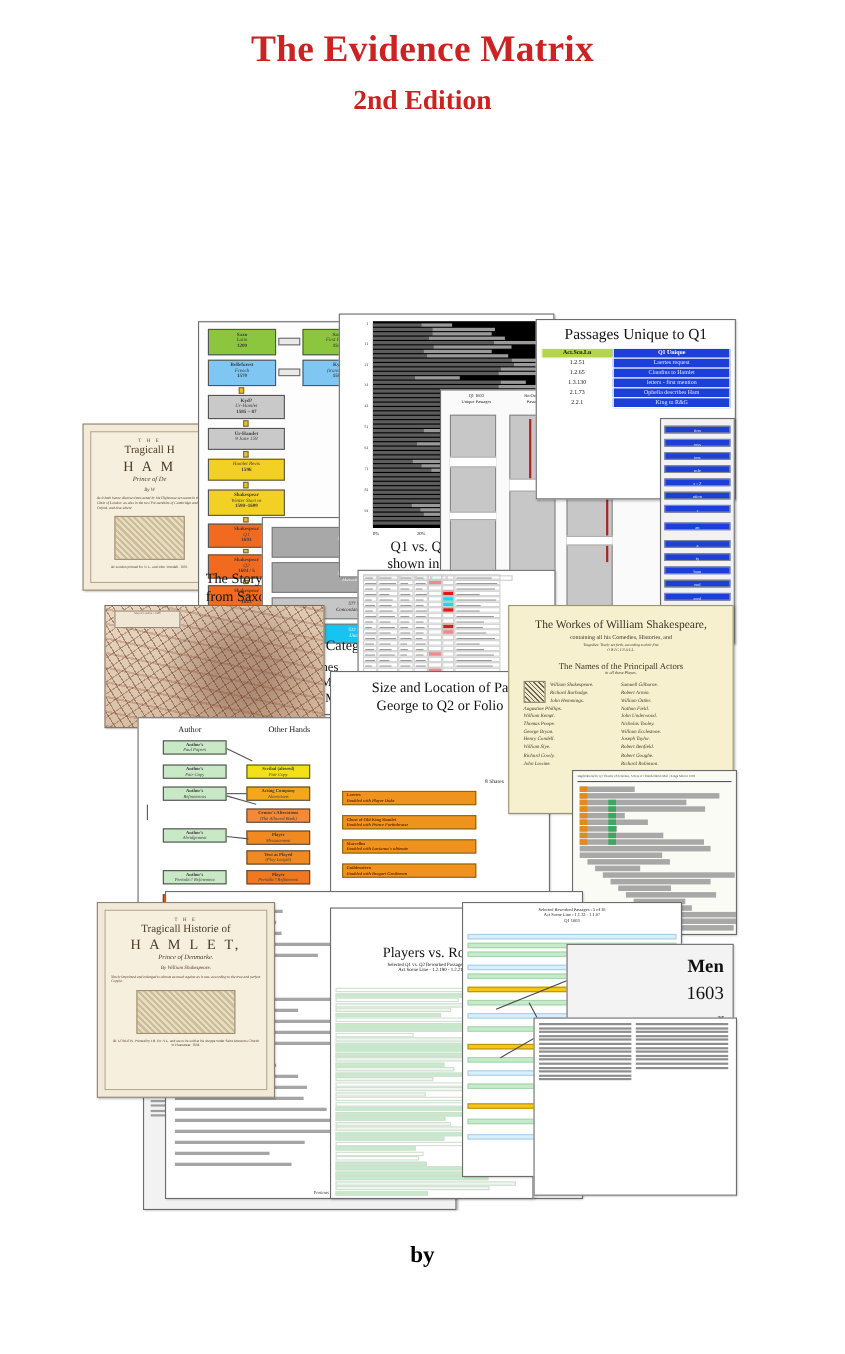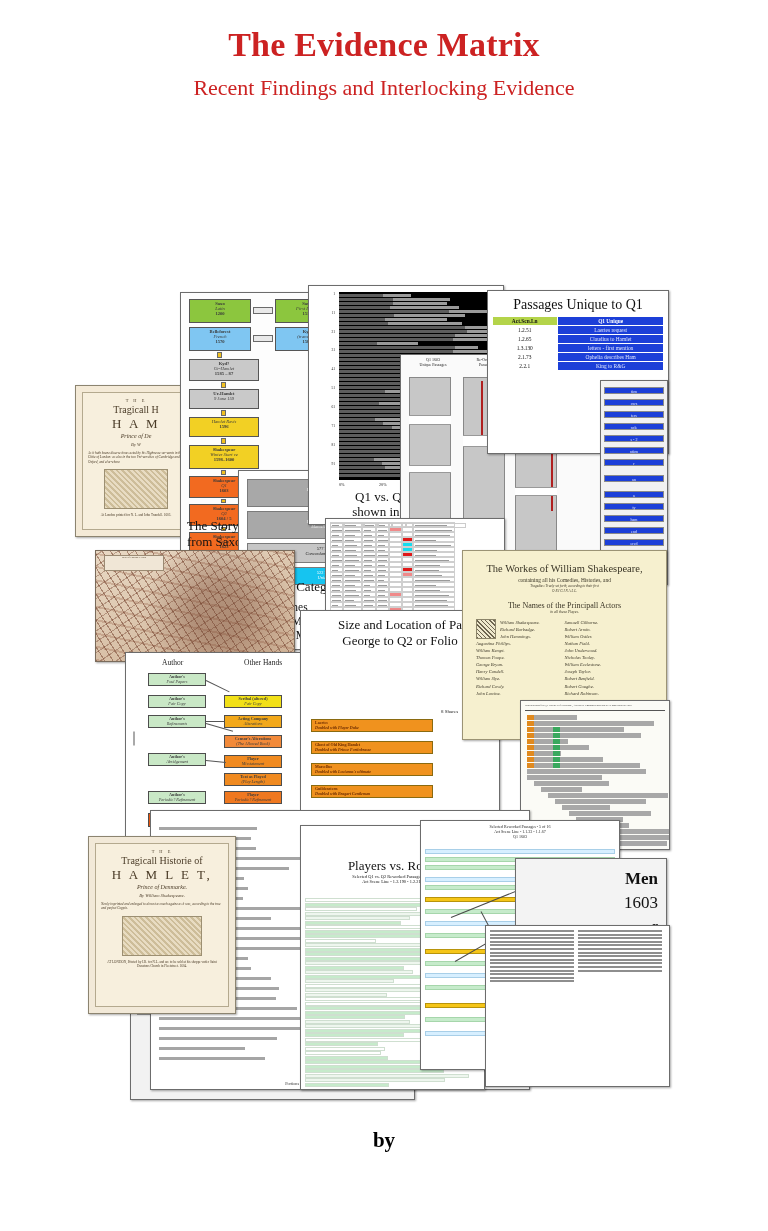--- a/index.html
+++ b/index.html
@@ -85,21 +85,21 @@
   #p-triple { left:400px; top:74px; width:205px; height:215px; background:#fafafa; }
   .tcol { position:absolute; top:22px; bottom:4px; background:#c7c7c7; border:1px solid #888; }
   .tchead { position:absolute; top:3px; font-size:4px; text-align:center; color:#222; line-height:1.15; }
   .tcline { position:absolute; height:1.5px; background:#b02020; }
   .tcvline { position:absolute; width:1.5px; background:#b02020; }
   .tcwhite { position:absolute; background:#fff; border-top:1px solid #999; border-bottom:1px solid #999; }
 
   
   #p-tp1 { left:75px; top:105px; width:122px; height:152px; background:#f4ead7; border-color:#8c8470; }
   
-  #p-tp2 { left:88px; top:540px; width:148px; height:178px; background:#f2e9d8; border-color:#8c8470;margin-top:16px; }
+  #p-tp2 { left:88px; top:540px; width:162px; height:178px; background:#f2e9d8; border-color:#8c8470; }
   .tp-inner { position:absolute; inset:6px; border:1px solid #b4a98e; background:#f7efdd; padding:5px 5px 0; text-align:center; color:#4a3b27; }
   .tp-the { font-size:4.4px; letter-spacing:2px; }
   .tp-l1 { font-size:10px; margin-top:1px; font-family:"Liberation Serif", serif; }
   .tp-l2 { font-size:13px; letter-spacing:2.5px; margin-top:1px; }
   .tp-l3 { font-size:6px; font-style:italic; margin-top:1px; }
   .tp-l4 { font-size:4.6px; font-style:italic; margin-top:3px; }
   .tp-blurb { font-size:3.4px; font-style:italic; line-height:1.25; margin-top:4px; text-align:left; }
   .tp-orn { width:66%; height:40px; margin:5px auto 0; border:1px solid #9c8f72;
             background:
               repeating-linear-gradient(45deg,#e8dcc2 0 2px,#cdbd99 2px 4px),
@@ -194,21 +194,21 @@
   
   #p-textcols { left:485px; top:645px; width:185px; height:162px; background:#fff; }
   .tcolumn { position:absolute; top:4px; bottom:4px; width:46%; }
   .tcolumn span { display:block; height:2px; background:#8e8e8e; margin-bottom:1.6px; }
 </style>
 </head>
 <body>
 
 <div id="title-block">
   <div class="t-main">The Evidence Matrix</div>
-  <div class="t-sub">Recent Findings and Interlocking Evidence</div>
+  <div class="t-ed">2nd Edition</div>
 </div>
 
 <div id="collage">
 
   <div class="panel" id="p-tp1">
     <div class="tp-inner">
       <div class="tp-the">T H E</div>
       <div class="tp-l1">Tragicall H</div>
       <div class="tp-l2">H A M</div>
       <div class="tp-l3">Prince of De</div>

